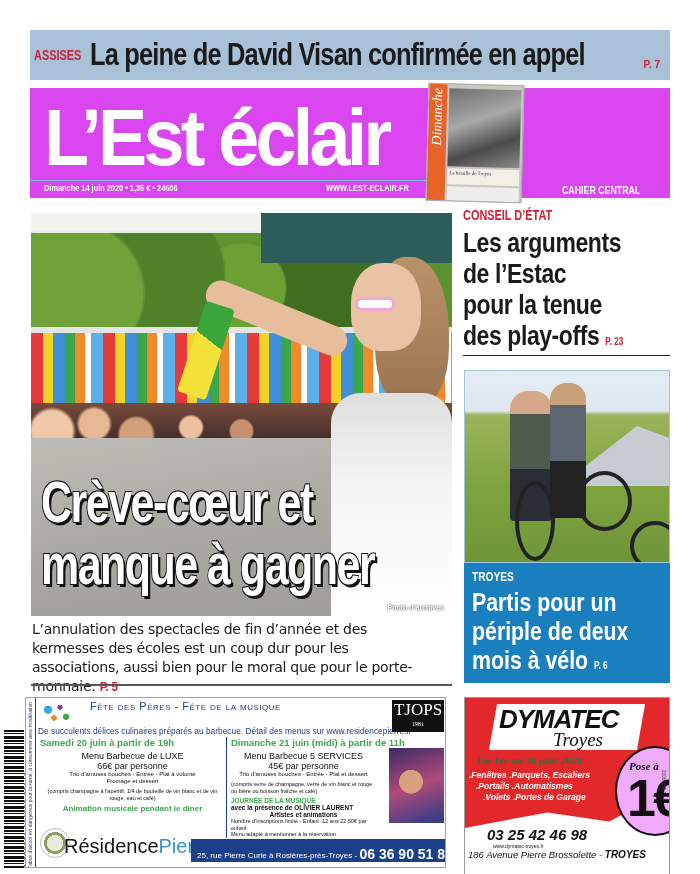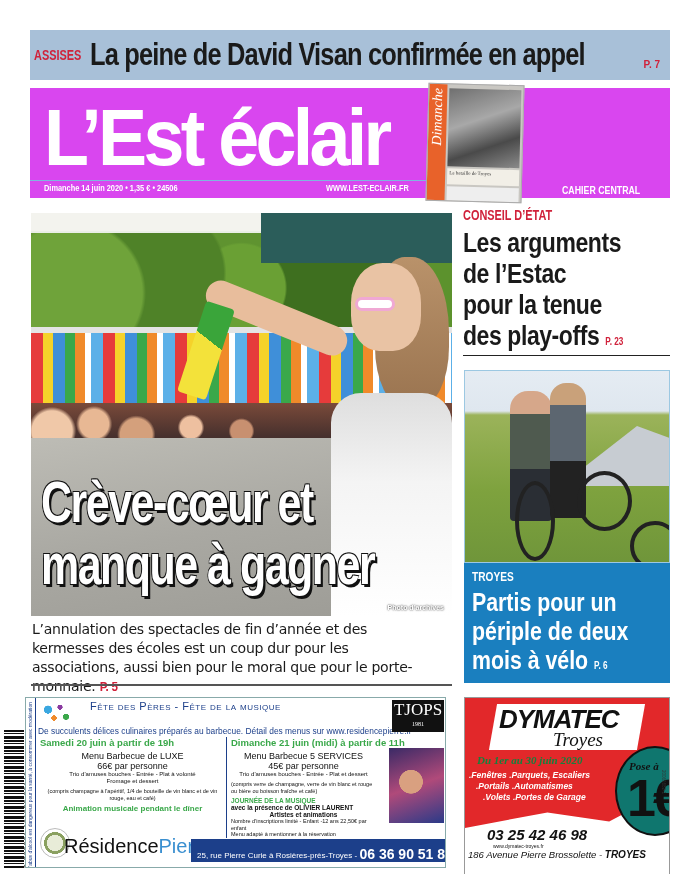--- a/index.html
+++ b/index.html
@@ -123,21 +123,21 @@
   
   .ad-dym { position: absolute; left: 464px; top: 697px; width: 206px; height: 201px; border: 1px solid #999; background: #fff; overflow: hidden; }
   .ad-dym .red { position: absolute; left: 0; top: 0; width: 206px; height: 130px; background: #e2282a; clip-path: polygon(0 0, 100% 0, 100% 70%, 70% 95%, 40% 88%, 0 100%); }
   .ad-dym .logo-box { position: absolute; left: 28px; top: 6px; width: 148px; height: 46px; background: #fff; transform: skewX(-10deg); }
   .ad-dym .logo-dym { position: absolute; left: 34px; top: 6px; font-weight: bold; font-style: italic; font-size: 26px; letter-spacing: -1px; color: #111; white-space: nowrap; }
   .ad-dym .logo-troyes { position: absolute; left: 88px; top: 31px; font-family: "Liberation Serif", serif; font-style: italic; font-size: 19px; color: #111; }
   .ad-dym .dates { position: absolute; left: 12px; top: 56px; font-family: "Liberation Serif", serif; font-style: italic; font-weight: bold; font-size: 11px; color: #15803d; white-space: nowrap; }
   .ad-dym .items { position: absolute; left: 4px; top: 72px; color: #fff; font-weight: bold; font-style: italic; font-size: 8.5px; line-height: 11px; }
   .ad-dym .items div:nth-child(2) { padding-left: 7px; }
   .ad-dym .items div:nth-child(3) { padding-left: 14px; }
-  .ad-dym .pose { position: absolute; left: 150px; top: 48px; width: 80px; height: 90px; border-radius: 50%; background: #0f766e; border: 2px solid #111; }
+  .ad-dym .pose { position: absolute; left: 150px; top: 48px; width: 80px; height: 90px; border-radius: 50%; background: #f0abfc; border: 2px solid #111; }
   .ad-dym .pose .t { position: absolute; left: 12px; top: 12px; font-family: "Liberation Serif", serif; font-style: italic; font-weight: bold; font-size: 11px; color: #111; white-space: nowrap; }
   .ad-dym .pose .v { position: absolute; left: 10px; top: 24px; font-weight: bold; font-size: 52px; color: #111; line-height: 52px; letter-spacing: -3px; }
   .ad-dym .code { position: absolute; left: 196px; top: 72px; writing-mode: vertical-rl; font-size: 4.5px; color: #333; }
   .ad-dym .phone { position: absolute; left: 22px; top: 128px; font-weight: bold; font-style: italic; font-size: 15px; color: #111; white-space: nowrap; }
   .ad-dym .site { position: absolute; left: 28px; top: 145px; font-size: 5px; color: #111; }
   .ad-dym .address { position: absolute; left: 3px; top: 151px; font-style: italic; font-size: 9.5px; color: #111; white-space: nowrap; }
   .ad-dym .address b { font-size: 10px; }
 </style>
 </head>
 <body>

